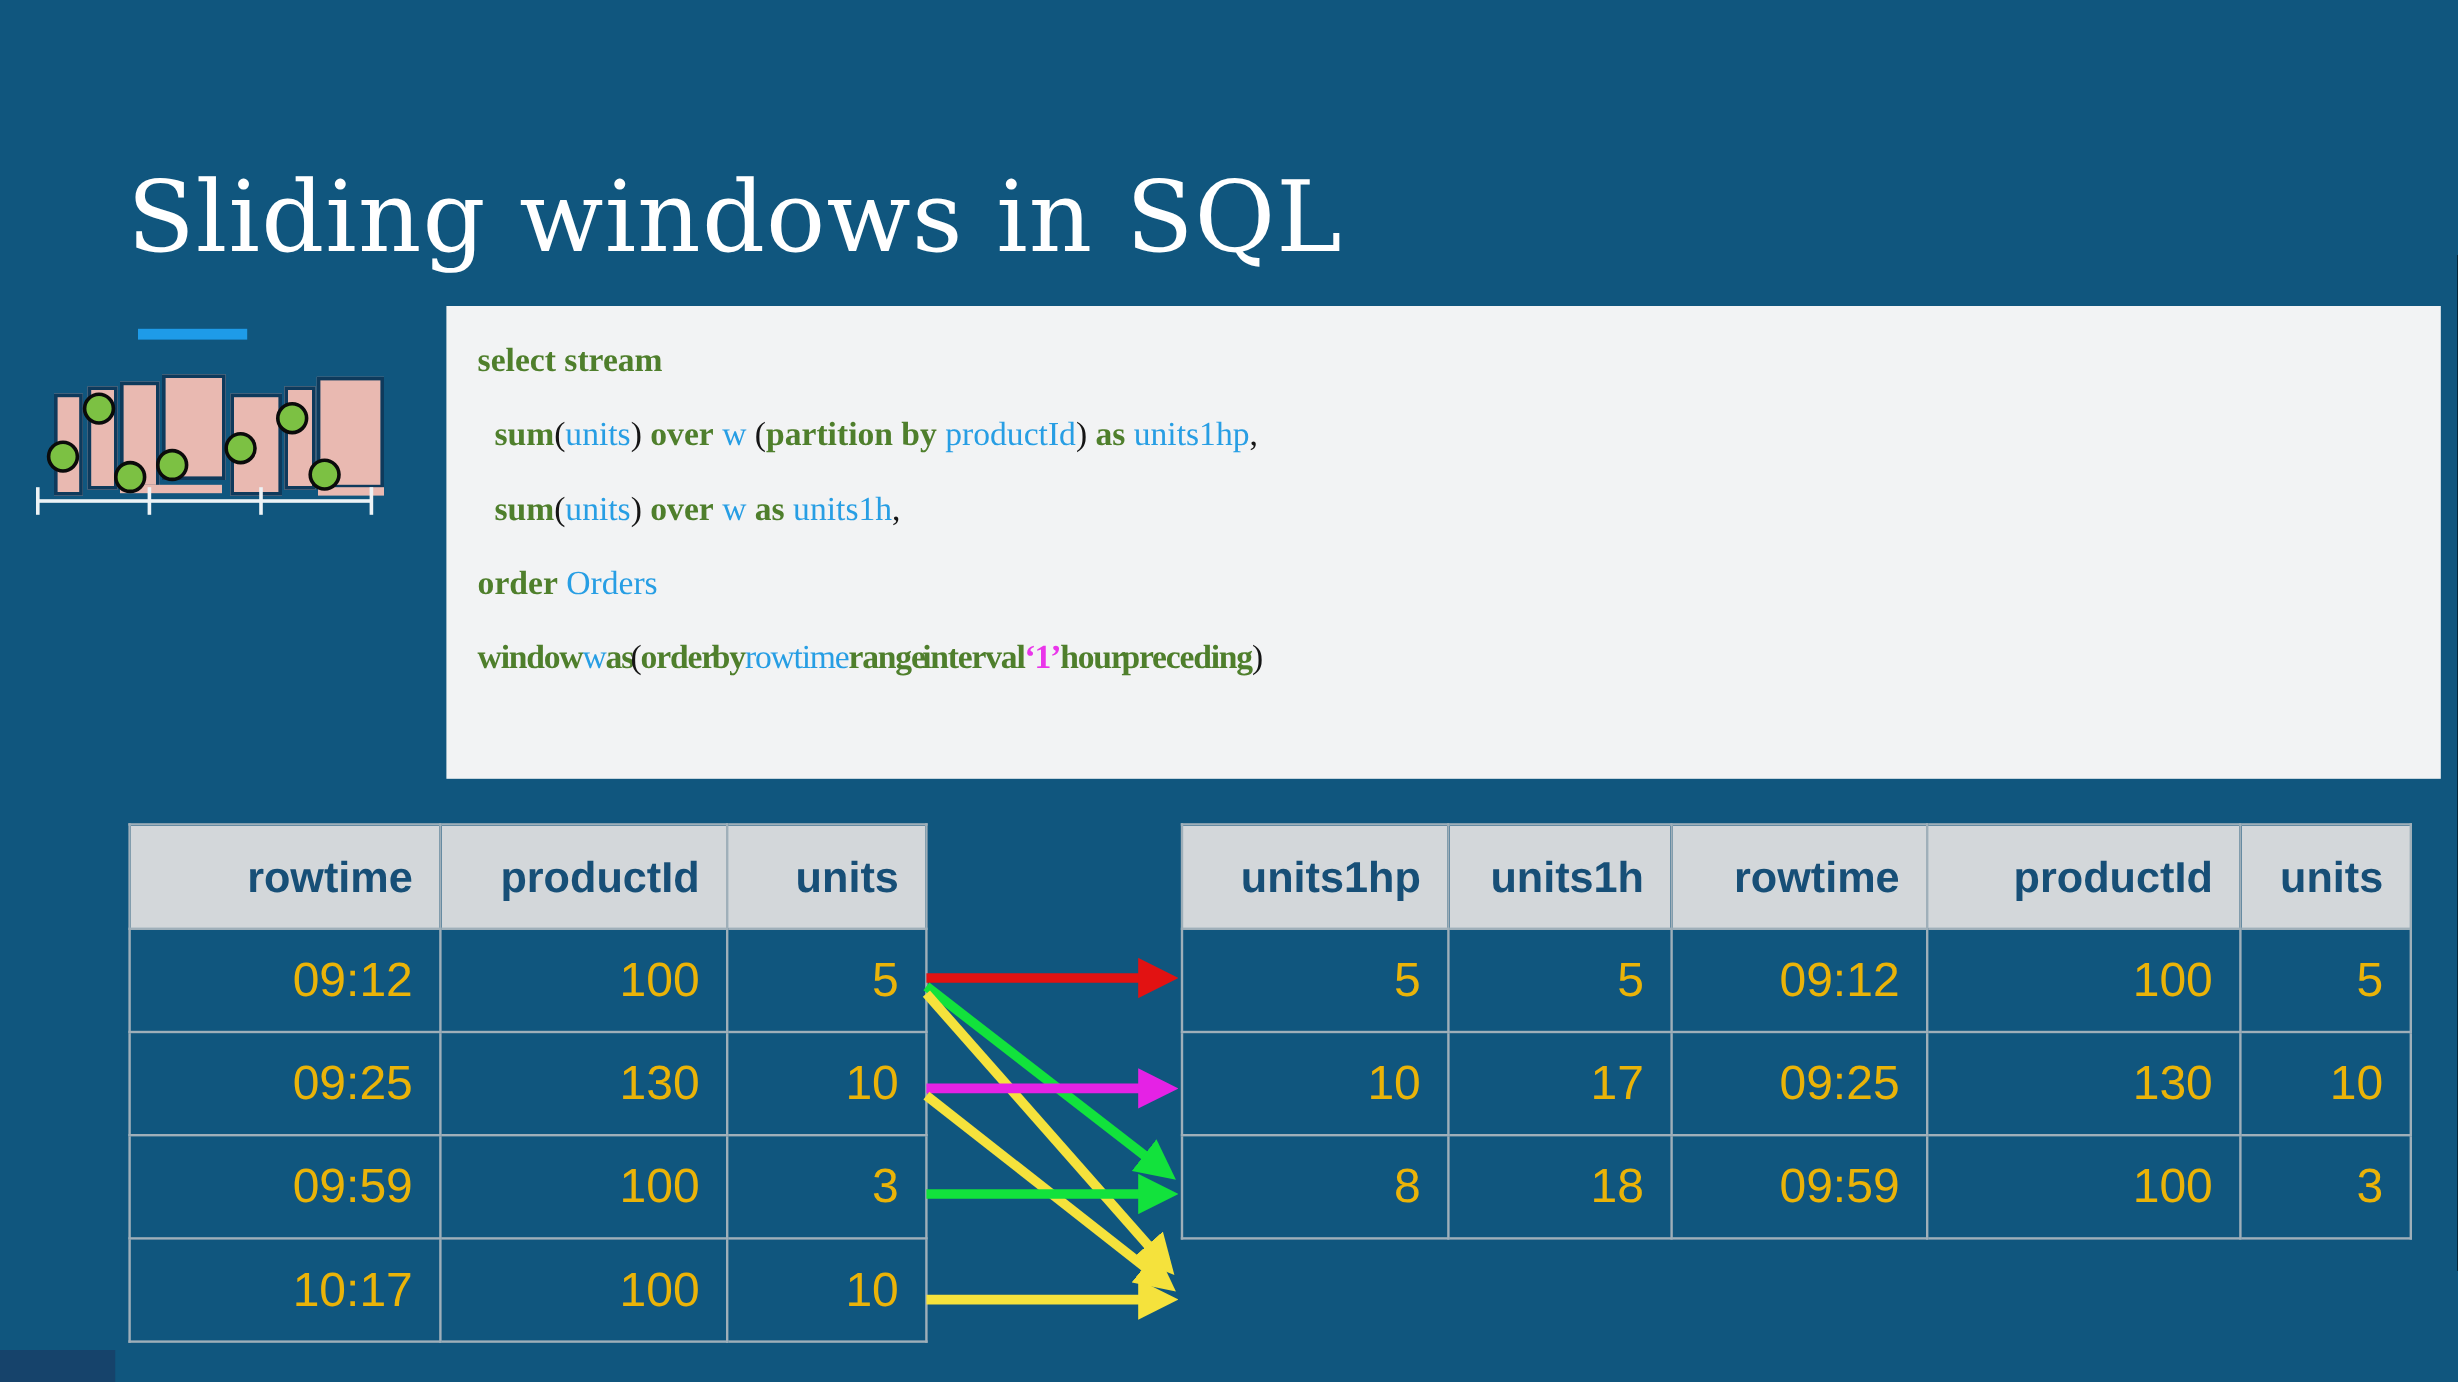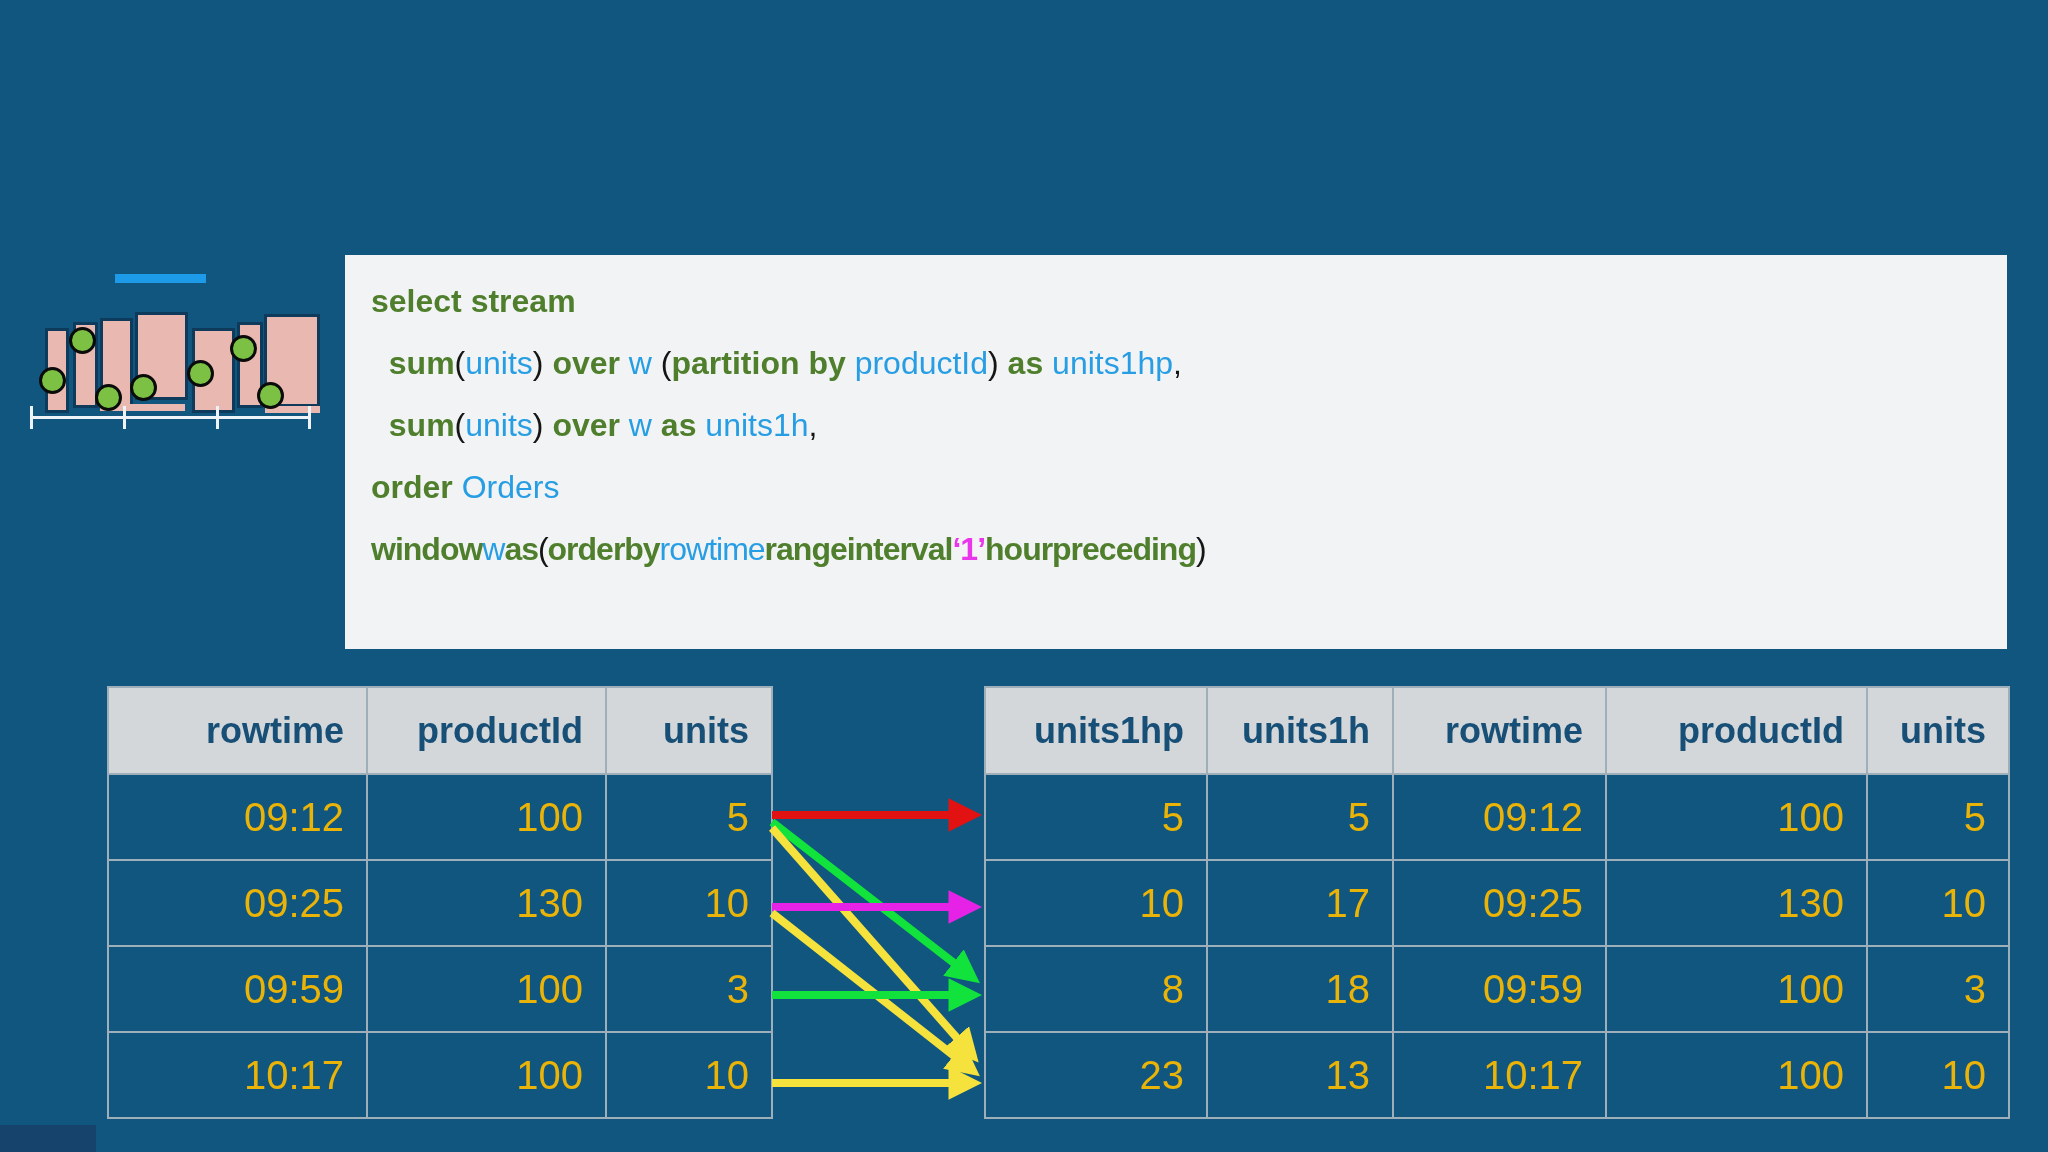--- a/index.html
+++ b/index.html
@@ -25,24 +25,24 @@
     border:3px solid #0E3A5C;
   }
   .strip { position:absolute; background:var(--window_fill,#E9B9B1); }
   .dot {
     position:absolute; width:27px; height:27px; border-radius:50%;
     background:var(--event_dot,#7CC143); border:3px solid #0b0b0b; box-sizing:border-box;
   }
   .axis { position:absolute; background:#EDF3F6; }
   
   .code-box {
-    position:absolute; left:345px; top:255px; width:1662px; height:394px;
+    position:absolute; left:372px; top:255px; width:1662px; height:394px;
     background:var(--code_background,#F2F3F4);
     box-sizing:border-box; padding:15px 0 0 26px;
-    font-family:Liberation Sans, sans-serif; font-size:32px;
+    font-family:Liberation Serif, serif; font-size:28px;
   }
   .code-line { height:62px; line-height:62px; white-space:pre; }
   .code-line.tight { word-spacing:-8px; letter-spacing:-1px; }
   .tok-kw    { color:var(--code_keyword,#4F7F2C); font-weight:bold; }
   .tok-id    { color:var(--code_identifier,#279EE4); }
   .tok-plain { color:var(--code_plain,#151515); }
   .tok-str   { color:var(--code_literal,#EA35EA); font-weight:bold; }
   
   table.data {
     position:absolute; border-collapse:collapse; table-layout:fixed;
@@ -60,20 +60,21 @@
   #input-table  { left:107px; top:686px; }
   #output-table { left:984px; top:686px; }
   .arrows-overlay { position:absolute; left:0; top:0; pointer-events:none; }
   .corner-box { position:absolute; left:0; top:1125px; width:96px; height:27px; background:#16436B; }
 </style>
 </head>
 <body>
 
 <div class="slide">
 
+  <div class="title">Sliding windows in SQL</div>
   <div class="accent-bar"></div>
 
   <div class="illustration">
     <div class="win" style="left:17px;top:23px;width:24px;height:85px"></div>
     <div class="win" style="left:45px;top:17px;width:25px;height:86px"></div>
     <div class="win" style="left:72px;top:13px;width:33px;height:89px"></div>
     <div class="win" style="left:107px;top:7px;width:53px;height:88px"></div>
     <div class="strip" style="left:72px;top:99px;width:85px;height:7px"></div>
     <div class="win" style="left:164px;top:23px;width:43px;height:85px"></div>
     <div class="win" style="left:209px;top:17px;width:26px;height:86px"></div>
@@ -170,27 +171,20 @@
           <td>130</td>
           <td>10</td>
         </tr>
         <tr>
           <td>8</td>
           <td>18</td>
           <td>09:59</td>
           <td>100</td>
           <td>3</td>
         </tr>
-        <tr>
-          <td>23</td>
-          <td>13</td>
-          <td>10:17</td>
-          <td>100</td>
-          <td>10</td>
-        </tr>
       </tbody>
     </table>
 
   <svg class="arrows-overlay" width="2048" height="1152" viewBox="0 0 2048 1152" xmlns="http://www.w3.org/2000/svg">
       <defs>
         <marker id="ah0" viewBox="0 0 10 10" refX="7" refY="5" markerWidth="4.2" markerHeight="4.2" orient="auto">
           <path d="M0,0 L10,5 L0,10 z" fill="#E21212"></path>
         </marker>
         <marker id="ah1" viewBox="0 0 10 10" refX="7" refY="5" markerWidth="4.2" markerHeight="4.2" orient="auto">
           <path d="M0,0 L10,5 L0,10 z" fill="#12E23C"></path>

